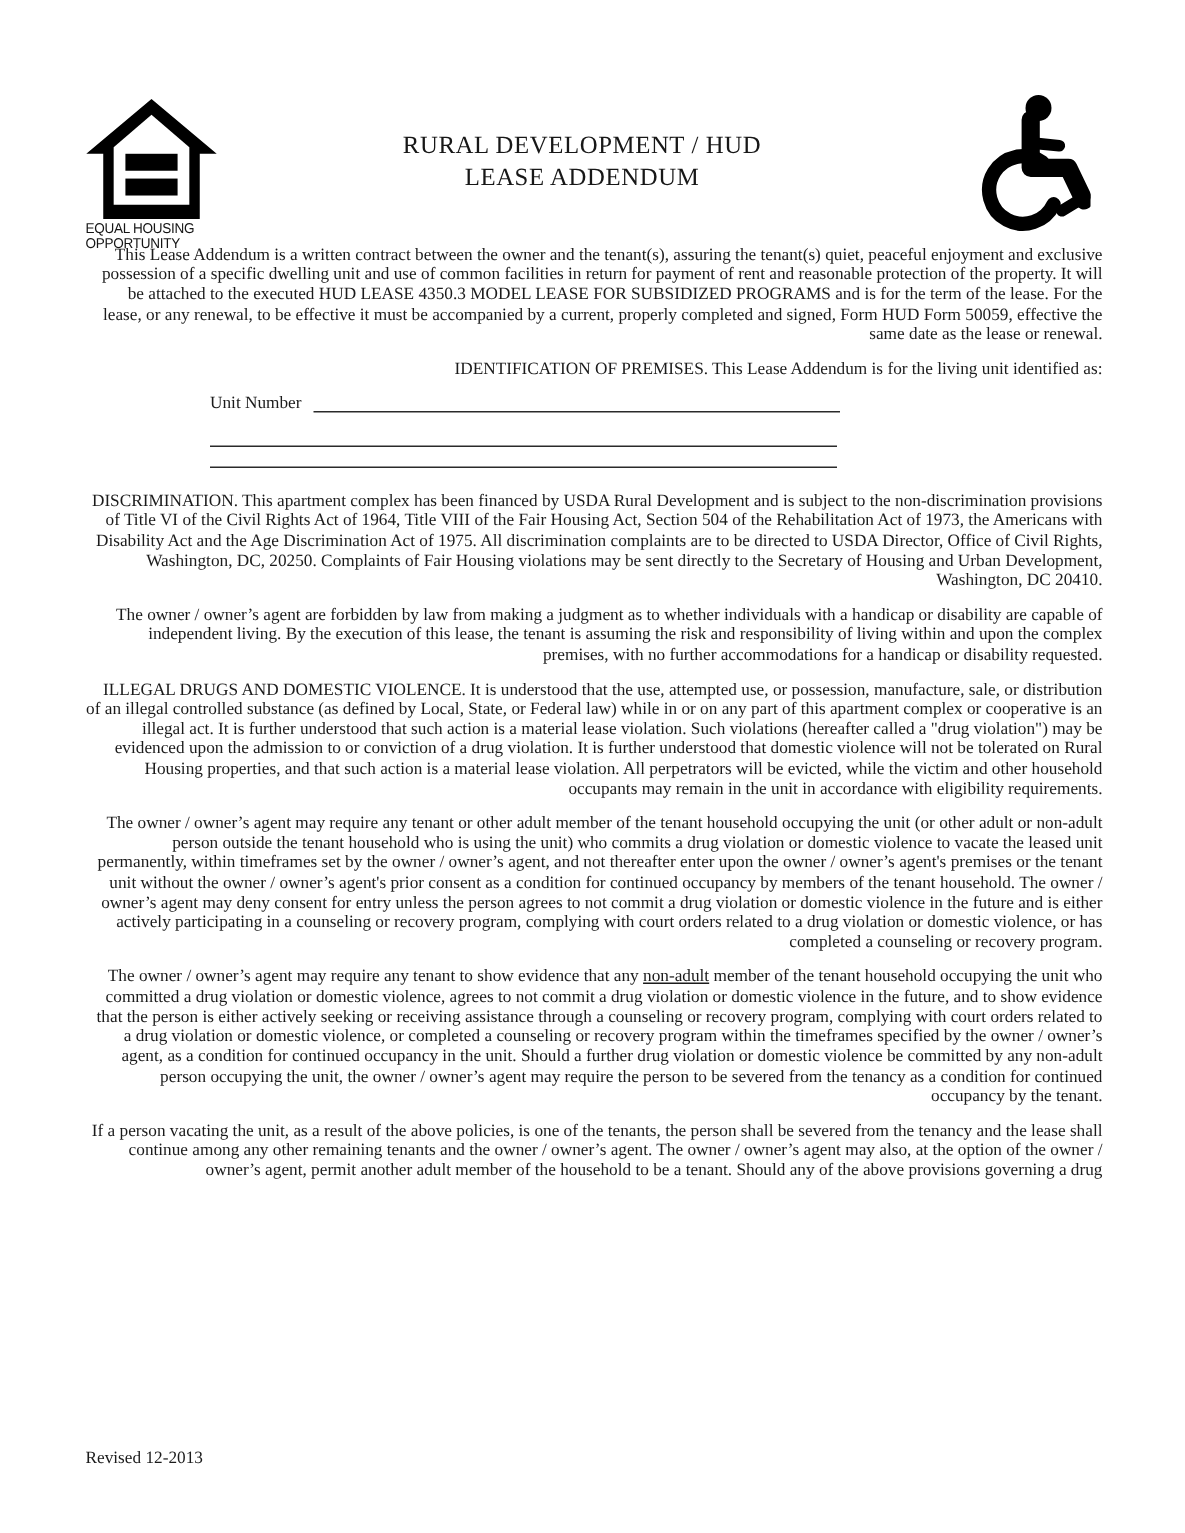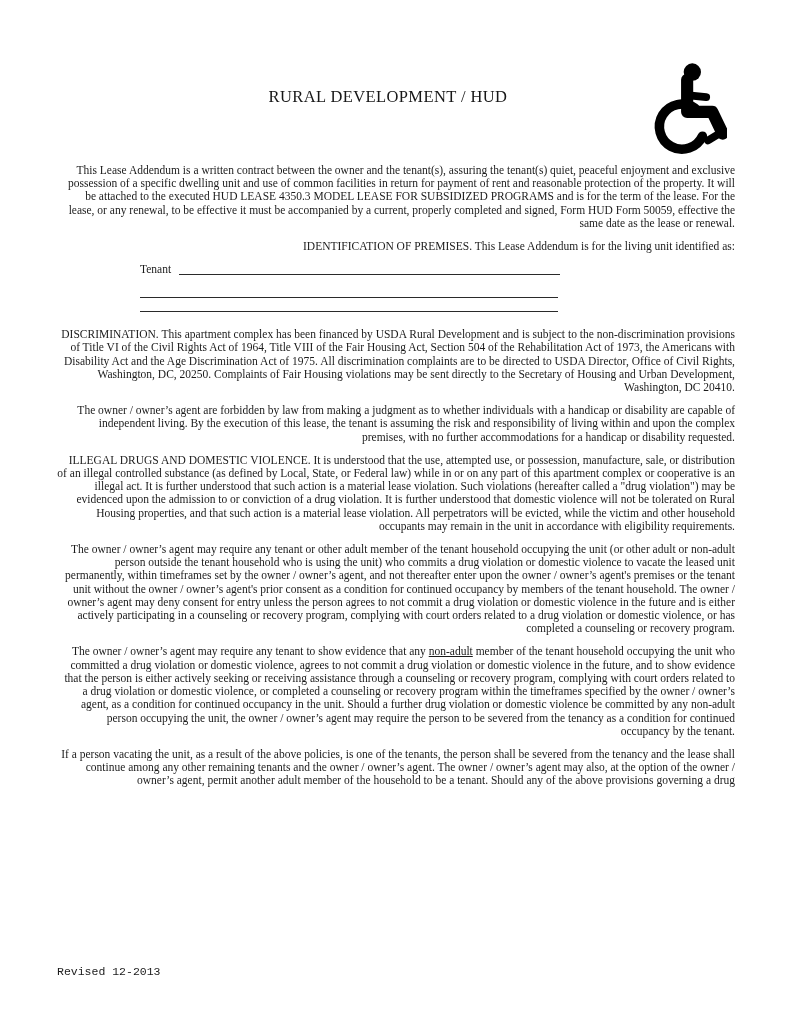--- a/index.html
+++ b/index.html
@@ -43,53 +43,68 @@
   .fields{margin:4px 0 2px 83px;width:420px;}
   .field-row{display:flex;align-items:flex-end;margin-bottom:11px;height:14px;}
   .field-label{font-size:11.5px;white-space:nowrap;padding-right:8px;}
   .field-line{flex:1;border-bottom:1.5px solid #2a2a2a;height:13px;}
   .blank-line{border-bottom:1.5px solid #2a2a2a;height:11px;margin-bottom:2px;}
   .blank-wrap{margin:0 0 12px 83px;width:418px;}
   .spacer-sm{height:4px;}
   
   .footer{
     position:absolute;left:57px;bottom:44px;
-    font-size:11.5px;color:#1b1b1b;font-family:Liberation Mono, monospace;
+    font-size:11.5px;color:#1b1b1b;
   }
 </style>
 </head>
 <body>
 
 <div class="page">
 
   <div class="header">
 
+    <div class="eho-logo">
+      <span>
+        <svg width="88" height="80" viewBox="0 0 100 92" aria-hidden="true">
+          <path d="M50 0 L100 42 L87 42 L87 92 L13 92 L13 42 L0 42 Z" fill="#000"></path>
+          <path d="M50 12 L79 37 L79 81 L21 81 L21 37 Z" fill="#fff"></path>
+          <rect x="30" y="42" width="40" height="13" fill="#000"></rect>
+          <rect x="30" y="61" width="40" height="13" fill="#000"></rect>
+        </svg>
+      </span>
+      <div class="eho-text">
+        <div>EQUAL HOUSING</div>
+        <div>OPPORTUNITY</div>
+      </div>
+    </div>
 
     <div class="doc-title">
       <div>RURAL DEVELOPMENT / HUD</div>
+      <div>LEASE ADDENDUM</div>
     </div>
 
     <div class="access-icon">
       <svg width="78" height="104" viewBox="0 0 90 105" aria-hidden="true">
         <circle cx="50" cy="11" r="10" fill="#000"></circle>
         <path d="M44 20 L44 57 L73 57 L85 82" stroke="#000" stroke-width="14" fill="none" stroke-linecap="round" stroke-linejoin="round"></path>
         <path d="M86 79 L68 90" stroke="#000" stroke-width="9" fill="none" stroke-linecap="round"></path>
         <path d="M46 38 L66 40" stroke="#000" stroke-width="9" fill="none" stroke-linecap="round"></path>
         <path d="M52.9 52.7 A26 26 0 1 0 61.6 85" stroke="#000" stroke-width="11" fill="none" stroke-linecap="round"></path>
       </svg>
     </div>
   </div>
 
   <p class="para" style="margin-top:6px">This Lease Addendum is a written contract between the owner and the tenant(s), assuring the tenant(s) quiet, peaceful enjoyment and exclusive possession of a specific dwelling unit and use of common facilities in return for payment of rent and reasonable protection of the property. It will be attached to the executed HUD LEASE 4350.3 MODEL LEASE FOR SUBSIDIZED PROGRAMS and is for the term of the lease. For the lease, or any renewal, to be effective it must be accompanied by a current, properly completed and signed, Form HUD Form 50059, effective the same date as the lease or renewal.</p>
 
   <p class="para" style="margin-bottom:8px"><span class="sec-head">IDENTIFICATION OF PREMISES</span><span>. This Lease Addendum is for the living unit identified as:</span></p>
 
   <div class="fields">
     <div class="field-row">
-      <span class="field-label">Tenant</span>
+      <span class="field-label">Unit Number</span>
       <span class="field-line"></span>
     </div>
   </div>
 
   <div class="blank-wrap">
     <div class="blank-line"></div>
     <div class="blank-line"></div>
   </div>
 
   <div class="spacer-sm"></div>

